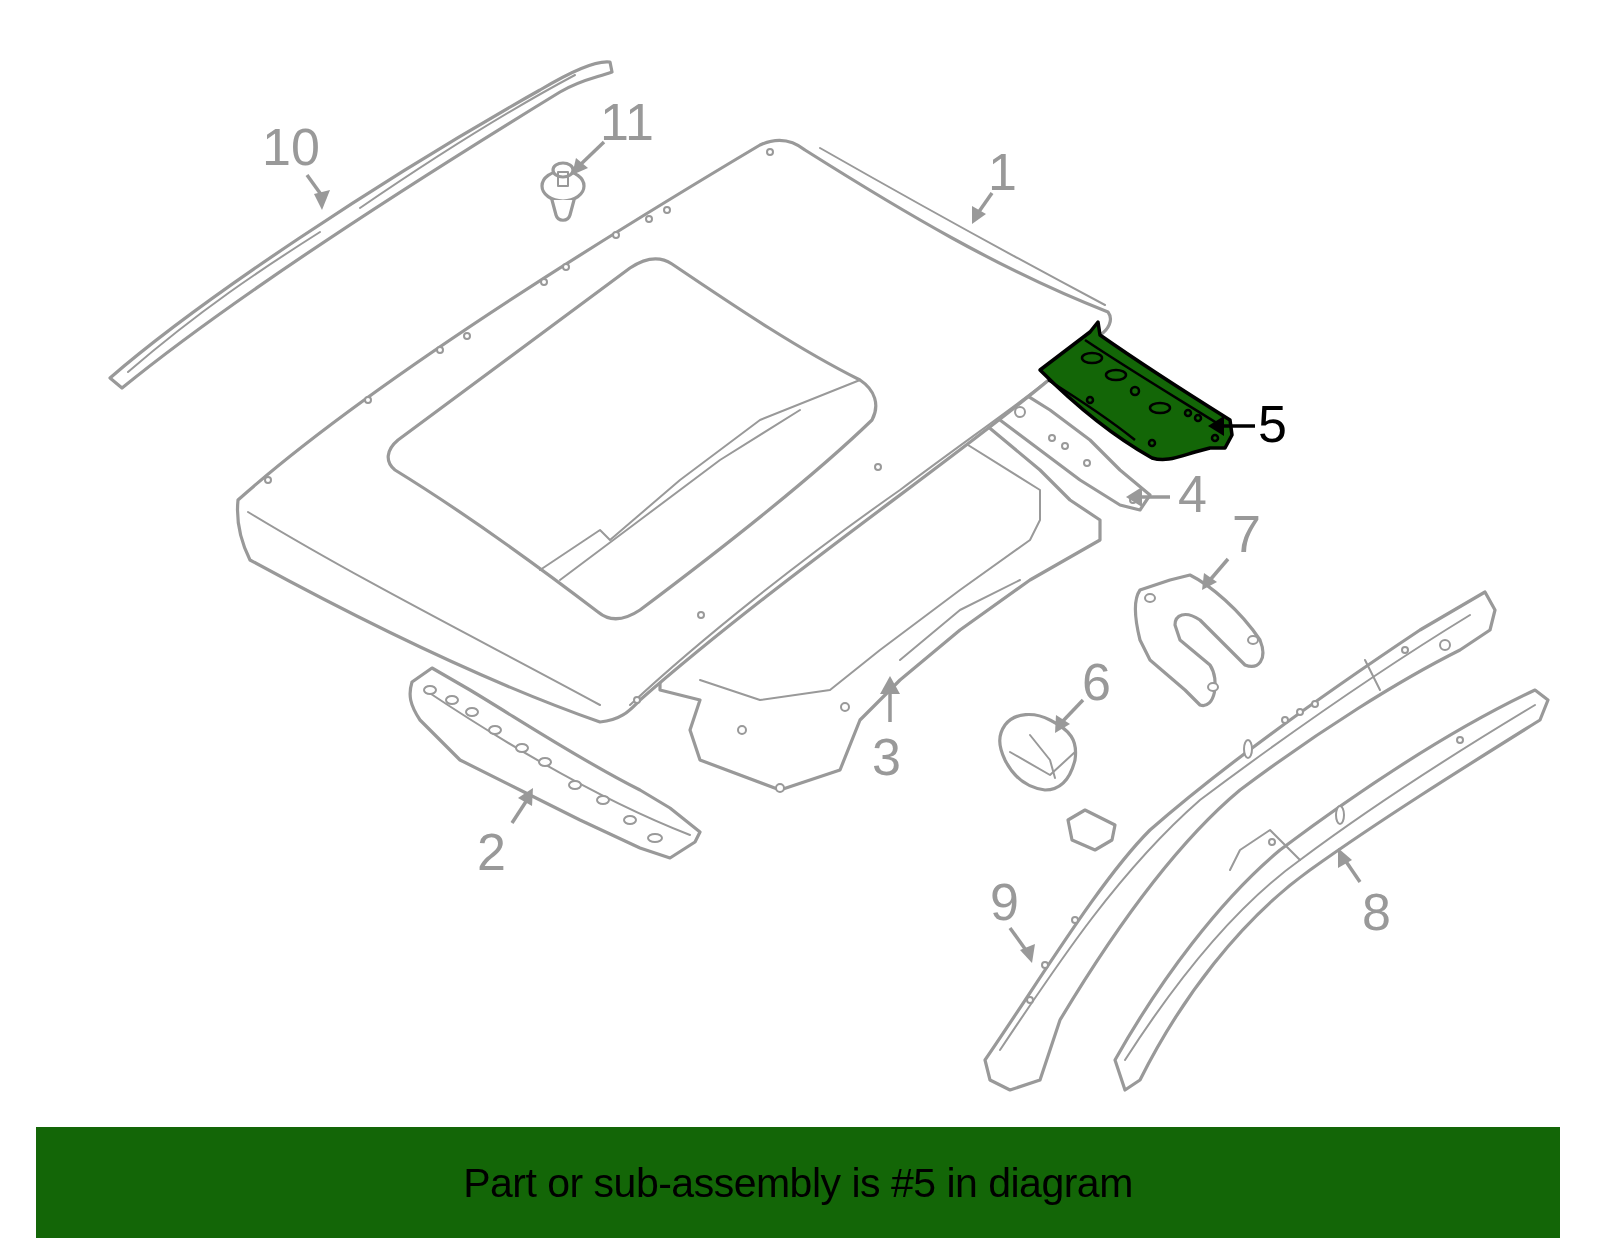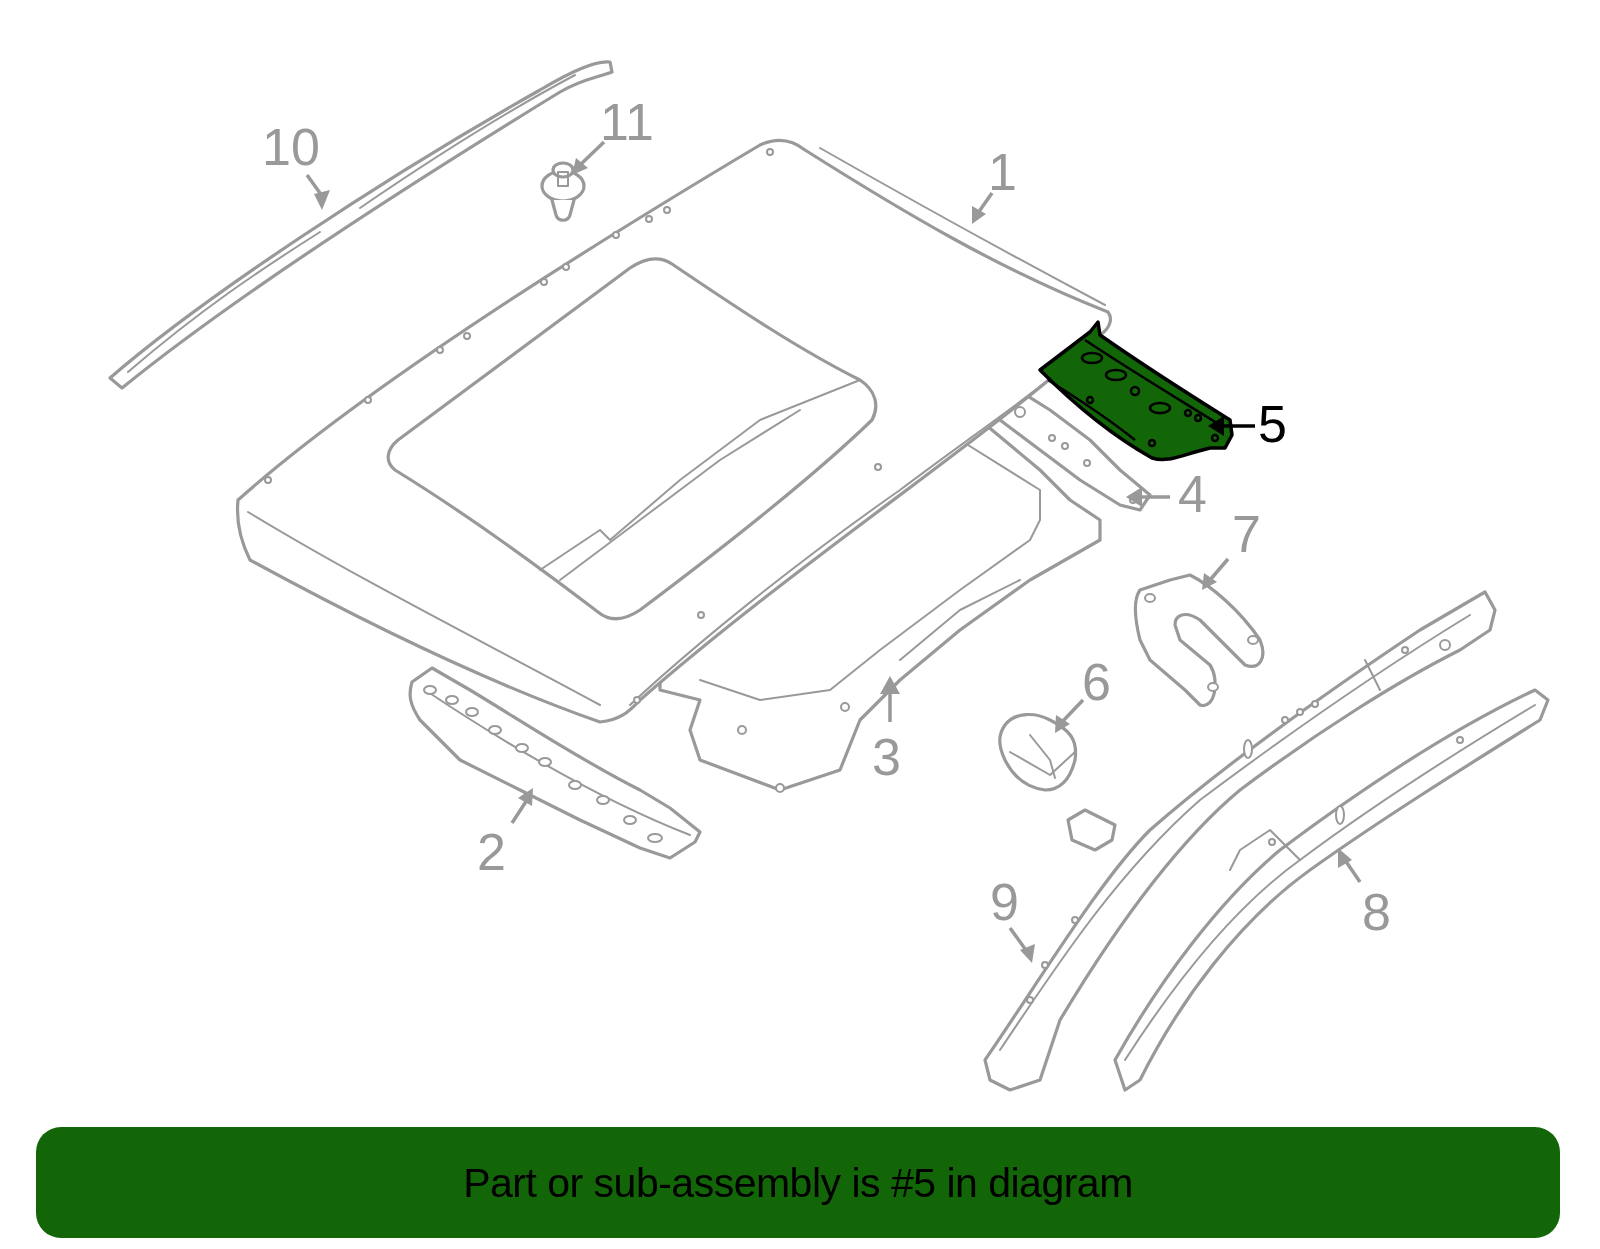--- a/index.html
+++ b/index.html
@@ -13,21 +13,21 @@
   .hl-thin { fill: none; stroke: #000000; stroke-width: 2.5; }
   .hl-hole { fill: #136607; stroke: #000000; stroke-width: 2.5; }
   .lead { stroke: #999999; stroke-width: 3.5; fill: none; }
   .lead-hl { stroke: #000000; stroke-width: 3.5; fill: none; }
   .arrowhead { fill: #999999; }
   .arrowhead-hl { fill: #000000; }
   .callout { font-family: "Liberation Sans", sans-serif; font-size: 52px; fill: #999999; }
   .callout-hl { fill: #000000; }
   #banner { position: absolute; left: 36px; top: 1127px; width: 1524px; height: 111px;
             background: #136607; display: flex; flex-direction: row; align-items: center;
-            justify-content: center; border-radius: 25px; }
+            justify-content: center; }
   #banner .line { font-family: "Liberation Sans", sans-serif; font-size: 41px; color: #000000;
                   line-height: 48px; letter-spacing: -0.5px; }
 </style>
 </head>
 <body>
 
 <svg id="diagram" viewBox="0 0 1600 1249" xmlns="http://www.w3.org/2000/svg">
 
   <g>
     <path class="part" d="M110,378 C200,300 380,180 540,90 C570,72 595,60 610,62 L612,72 C595,78 580,80 560,92 C400,190 230,300 122,388 Z"></path>

